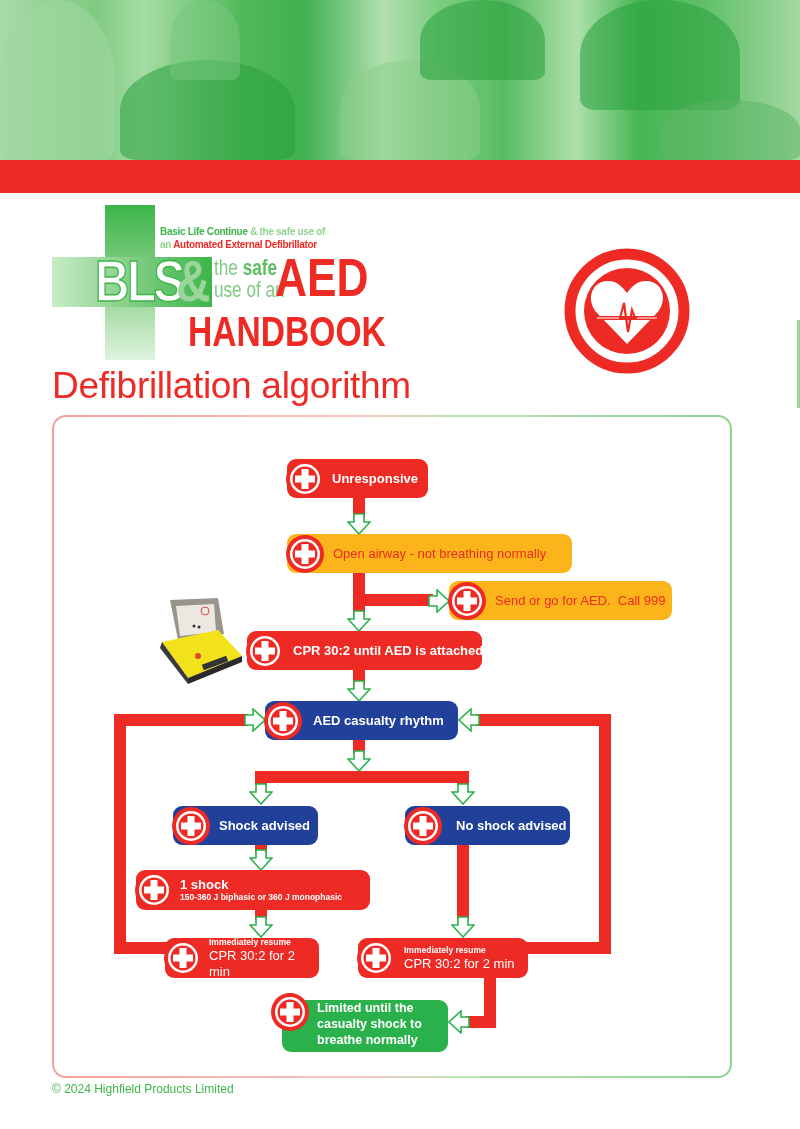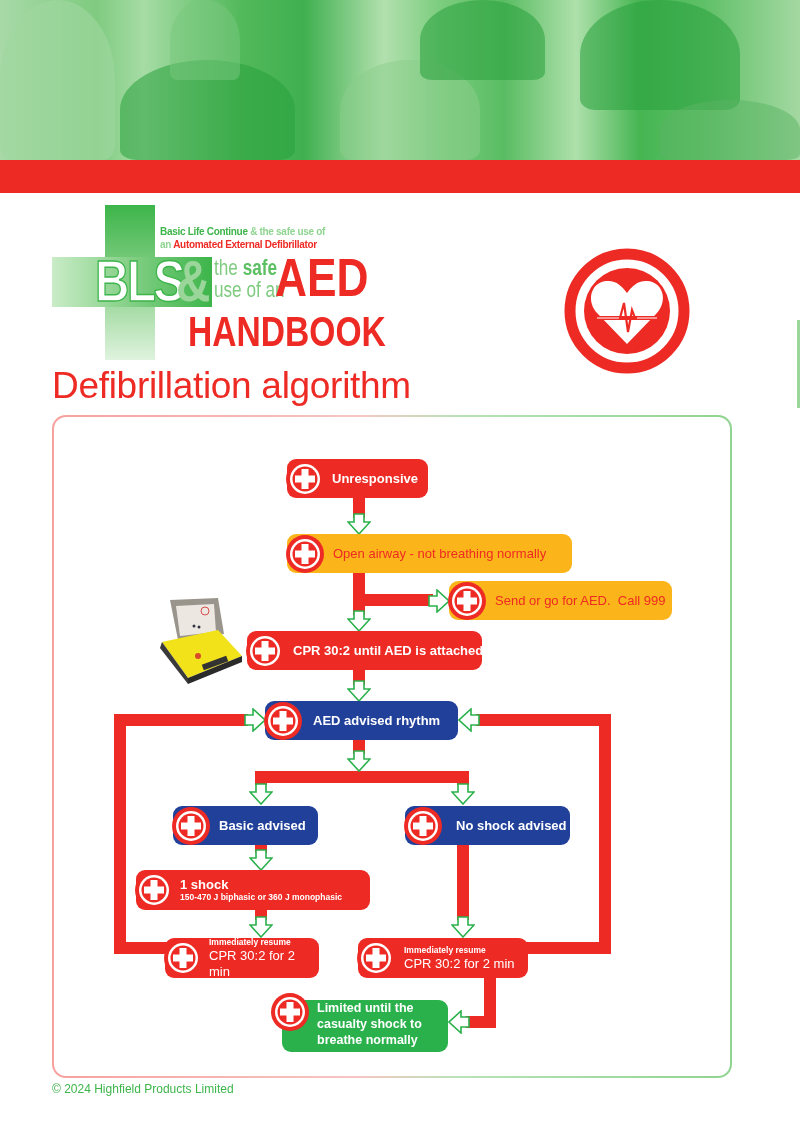--- a/index.html
+++ b/index.html
@@ -207,52 +207,52 @@
   <span class="lbl">CPR 30:2 until AED is attached</span>
 </div>
 
 <div class="box blue" style="left:265px;top:701px;width:193px;height:39px;padding-left:48px;">
   <svg class="ic" width="40" height="40" viewBox="0 0 40 40">
       <circle cx="20" cy="20" r="19" fill="#ee2a24"></circle>
       <circle cx="20" cy="20" r="15" fill="#fff"></circle>
       <circle cx="20" cy="20" r="12.5" fill="#ee2a24"></circle>
       <path d="M16.5 10 H23.5 V16.5 H30 V23.5 H23.5 V30 H16.5 V23.5 H10 V16.5 H16.5 Z" fill="#fff"></path>
     </svg>
-  <span class="lbl">AED advised rhythm</span>
+  <span class="lbl">AED casualty rhythm</span>
 </div>
 
 <div class="box blue" style="left:173px;top:806px;width:145px;height:39px;padding-left:46px;">
   <svg class="ic" width="40" height="40" viewBox="0 0 40 40">
       <circle cx="20" cy="20" r="19" fill="#ee2a24"></circle>
       <circle cx="20" cy="20" r="15" fill="#fff"></circle>
       <circle cx="20" cy="20" r="12.5" fill="#ee2a24"></circle>
       <path d="M16.5 10 H23.5 V16.5 H30 V23.5 H23.5 V30 H16.5 V23.5 H10 V16.5 H16.5 Z" fill="#fff"></path>
     </svg>
-  <span class="lbl">Basic advised</span>
+  <span class="lbl">Shock advised</span>
 </div>
 
 <div class="box blue" style="left:405px;top:806px;width:165px;height:39px;padding-left:51px;">
   <svg class="ic" width="40" height="40" viewBox="0 0 40 40">
       <circle cx="20" cy="20" r="19" fill="#ee2a24"></circle>
       <circle cx="20" cy="20" r="15" fill="#fff"></circle>
       <circle cx="20" cy="20" r="12.5" fill="#ee2a24"></circle>
       <path d="M16.5 10 H23.5 V16.5 H30 V23.5 H23.5 V30 H16.5 V23.5 H10 V16.5 H16.5 Z" fill="#fff"></path>
     </svg>
   <span class="lbl">No shock advised</span>
 </div>
 
 <div class="box red" style="left:136px;top:870px;width:234px;height:40px;padding-left:44px;flex-direction:column;align-items:flex-start;justify-content:center;">
   <svg class="ic" width="40" height="40" viewBox="0 0 40 40">
       <circle cx="20" cy="20" r="19" fill="#ee2a24"></circle>
       <circle cx="20" cy="20" r="15" fill="#fff"></circle>
       <circle cx="20" cy="20" r="12.5" fill="#ee2a24"></circle>
       <path d="M16.5 10 H23.5 V16.5 H30 V23.5 H23.5 V30 H16.5 V23.5 H10 V16.5 H16.5 Z" fill="#fff"></path>
     </svg>
   <span style="font-size:13px;line-height:14px;">1 shock</span>
-  <span style="font-size:8.5px;line-height:11px;white-space:nowrap;">150-470 J biphasic or 360 J monophasic</span>
+  <span style="font-size:8.5px;line-height:11px;white-space:nowrap;">150-360 J biphasic or 360 J monophasic</span>
 </div>
 
 <div class="box red" style="left:165px;top:938px;width:154px;height:40px;padding-left:44px;flex-direction:column;align-items:flex-start;justify-content:center;">
   <svg class="ic" width="40" height="40" viewBox="0 0 40 40">
       <circle cx="20" cy="20" r="19" fill="#ee2a24"></circle>
       <circle cx="20" cy="20" r="15" fill="#fff"></circle>
       <circle cx="20" cy="20" r="12.5" fill="#ee2a24"></circle>
       <path d="M16.5 10 H23.5 V16.5 H30 V23.5 H23.5 V30 H16.5 V23.5 H10 V16.5 H16.5 Z" fill="#fff"></path>
     </svg>
   <span style="font-size:8.5px;line-height:11px;">Immediately resume</span>

